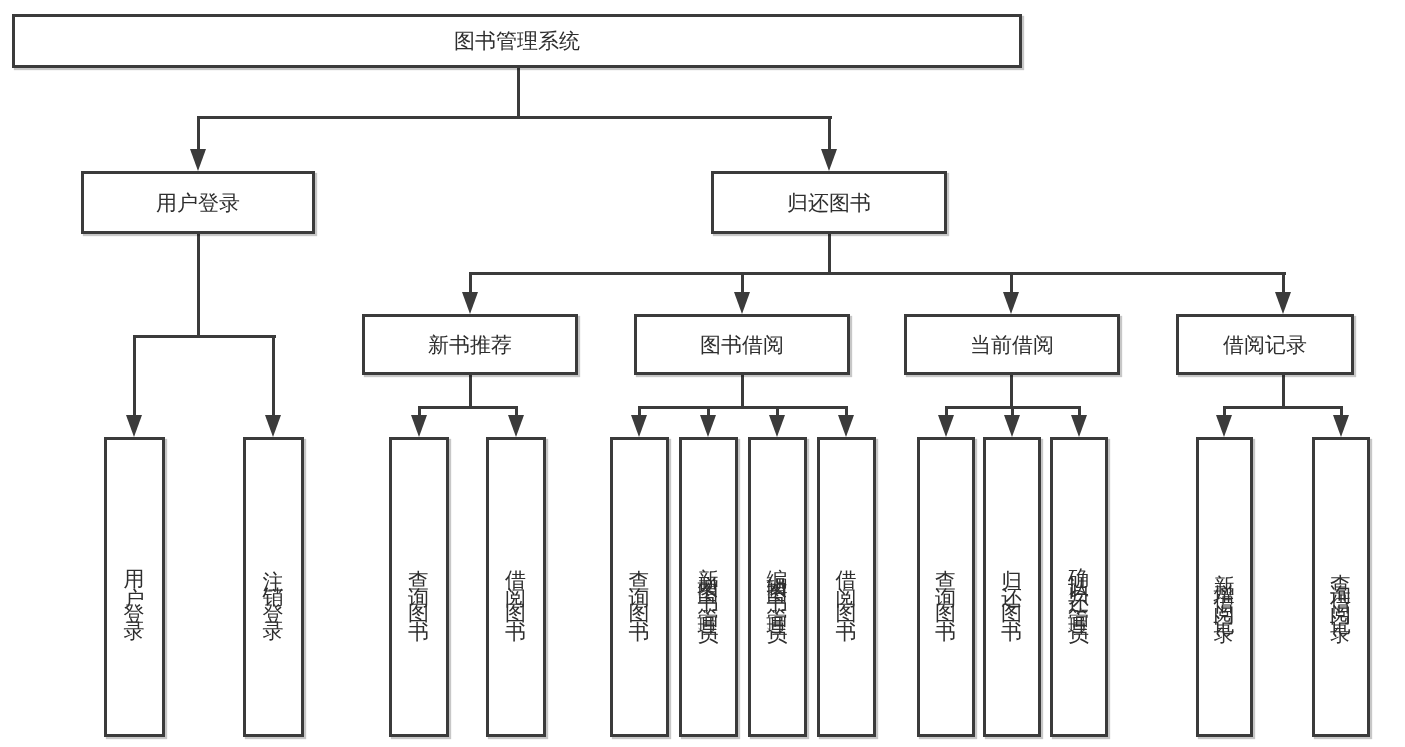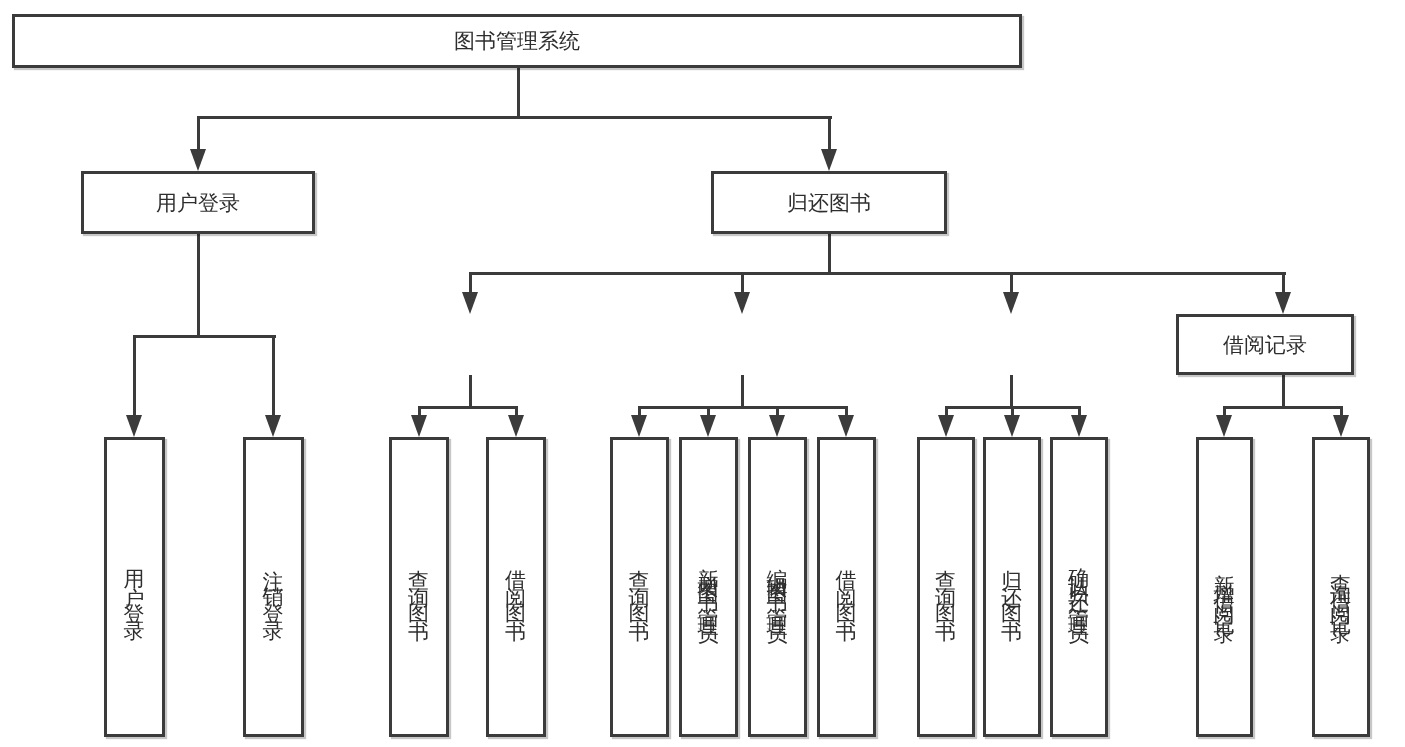--- a/index.html
+++ b/index.html
@@ -105,20 +105,29 @@
     <span>图书管理系统</span>
   </div>
 
   <div class="box" style="left:81px;top:171px;width:234px;height:63px">
     <span>用户登录</span>
   </div>
   <div class="box" style="left:711px;top:171px;width:236px;height:63px">
     <span>归还图书</span>
   </div>
 
+  <div class="box" style="left:362px;top:314px;width:216px;height:61px">
+    <span>新书推荐</span>
+  </div>
+  <div class="box" style="left:634px;top:314px;width:216px;height:61px">
+    <span>图书借阅</span>
+  </div>
+  <div class="box" style="left:904px;top:314px;width:216px;height:61px">
+    <span>当前借阅</span>
+  </div>
   <div class="box" style="left:1176px;top:314px;width:178px;height:61px">
     <span>借阅记录</span>
   </div>
 
   <div class="box v" style="left:104px;top:437px;width:61px;height:300px">
     <span class="s4">用户登录</span>
   </div>
   <div class="box v" style="left:243px;top:437px;width:61px;height:300px">
     <span class="s4">注销登录</span>
   </div>

